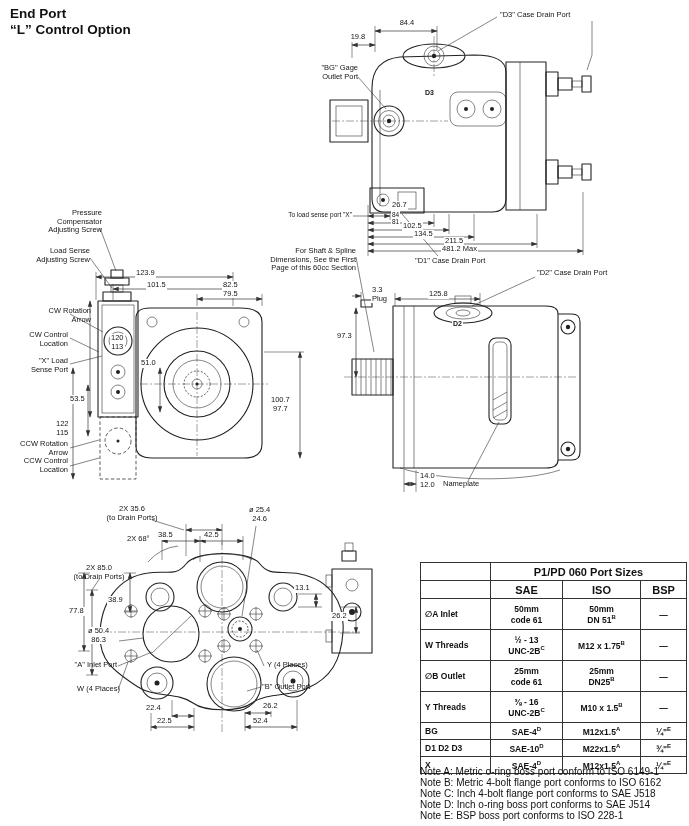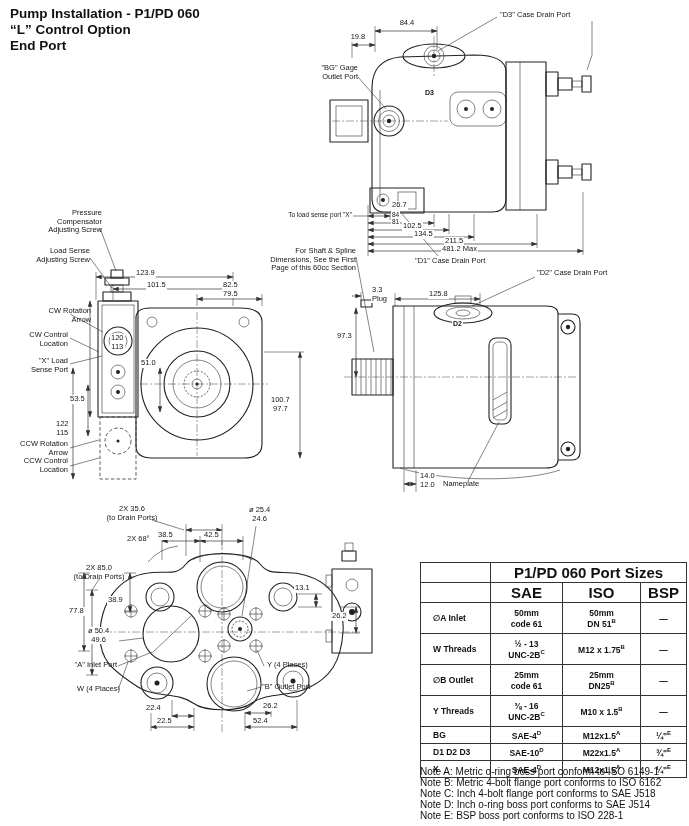--- a/index.html
+++ b/index.html
@@ -18,37 +18,36 @@
   .f{fill:#222;stroke:none;}
   .lbl{position:absolute;font-size:7.5px;line-height:8.5px;white-space:pre-line;color:#151515;}
   .bg{background:#fff;padding:0 1px;}
   .ctr{text-align:center;}
   .ra{text-align:right;}
   .b{font-weight:bold;}
   .s{font-size:6.5px;line-height:7px;}
   .ptable{position:absolute;left:420px;top:562px;width:266px;border-collapse:collapse;
           font-size:8.5px;font-weight:bold;color:#111;table-layout:fixed;}
   .ptable td{border:1px solid #333;text-align:center;vertical-align:middle;padding:1px 2px;}
-  .ptable td.rl{text-align:left;padding-left:12px;}
+  .ptable td.rl{text-align:left;padding-left:4px;}
   .ptable tr.tall td{height:28px;}
   .ptable tr.short td{height:14px;}
-  .ptable tr.hd td{height:15px;font-size:15px;}
+  .ptable tr.hd td{height:15px;font-size:11px;}
   .ptable sup{font-size:6px;}
   .cv{white-space:pre-line;}
   .notes{position:absolute;left:420px;top:766px;font-size:10px;line-height:11px;}
 </style>
 </head>
 <body>
 
 <div class="page">
 
   <div class="title">
-    <div>Pump Installation - P1/PD 060</div>
+    <div>End Port</div>
     <div>“L” Control Option</div>
-    <div>End Port</div>
   </div>
 
   <svg class="art" width="689" height="826" viewBox="0 0 689 826">
     <defs>
       <marker id="ar" viewBox="0 0 10 10" refX="9" refY="5" markerWidth="9" markerHeight="9" orient="auto-start-reverse">
         <path d="M0,1.5 L10,5 L0,8.5 z" fill="#333"></path>
       </marker>
     </defs>
 
     <g>
@@ -352,21 +351,21 @@
   <div class="lbl ctr bg" style="left:248px;top:506px">ø 25.4
 24.6</div>
   <div class="lbl bg" style="left:126px;top:535px">2X 68°</div>
   <div class="lbl bg" style="left:157px;top:531px">38.5</div>
   <div class="lbl bg" style="left:203px;top:531px">42.5</div>
   <div class="lbl ctr" style="left:70px;top:564px;width:58px">2X 85.0
 (to Drain Ports)</div>
   <div class="lbl bg" style="left:107px;top:596px">38.9</div>
   <div class="lbl bg" style="left:68px;top:607px">77.8</div>
   <div class="lbl ctr bg" style="left:87px;top:627px">ø 50.4
-49.6</div>
+86.3</div>
   <div class="lbl ra" style="right:572px;top:661px">"A" Inlet Port</div>
   <div class="lbl ra" style="right:569px;top:685px">W (4 Places)</div>
   <div class="lbl" style="left:267px;top:661px">Y (4 Places)</div>
   <div class="lbl" style="left:262px;top:683px">"B" Outlet Port</div>
   <div class="lbl bg" style="left:294px;top:584px">13.1</div>
   <div class="lbl bg" style="left:331px;top:612px">26.2</div>
   <div class="lbl bg" style="left:145px;top:704px">22.4</div>
   <div class="lbl bg" style="left:156px;top:717px">22.5</div>
   <div class="lbl bg" style="left:252px;top:717px">52.4</div>
   <div class="lbl bg" style="left:262px;top:702px">26.2</div>

